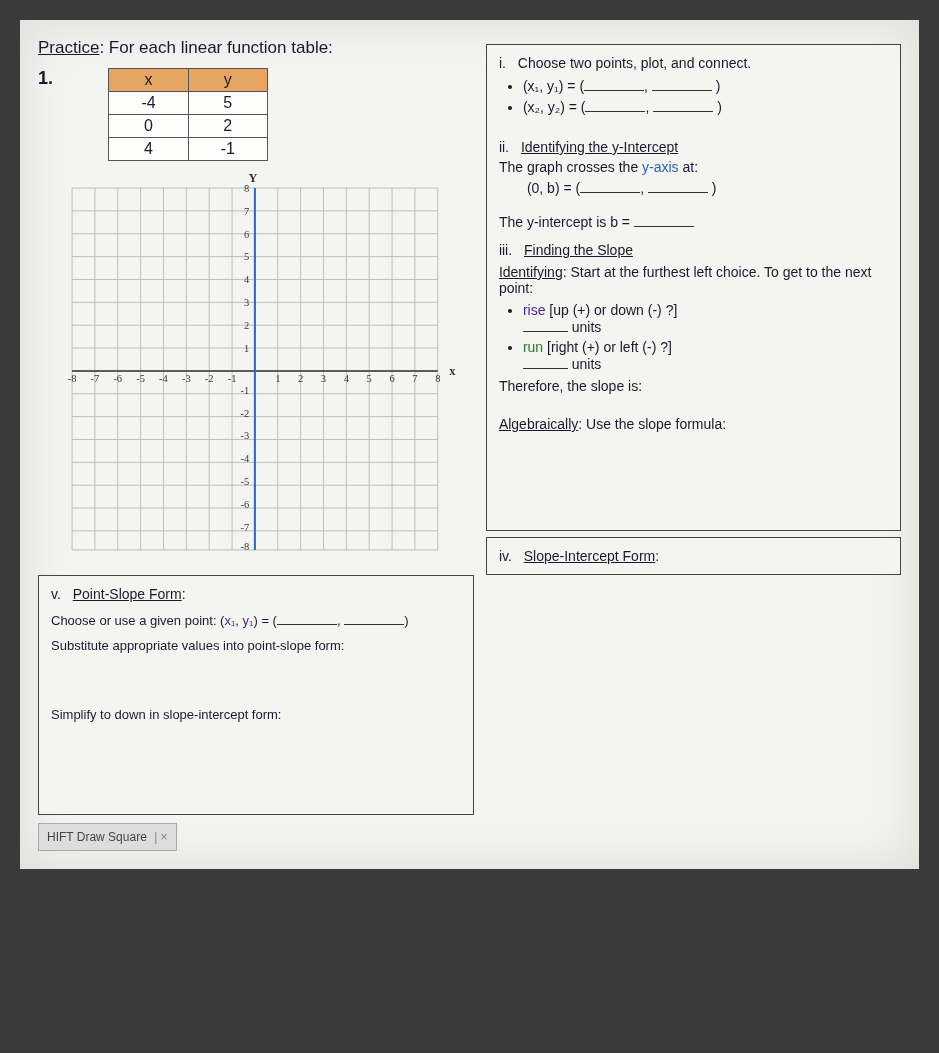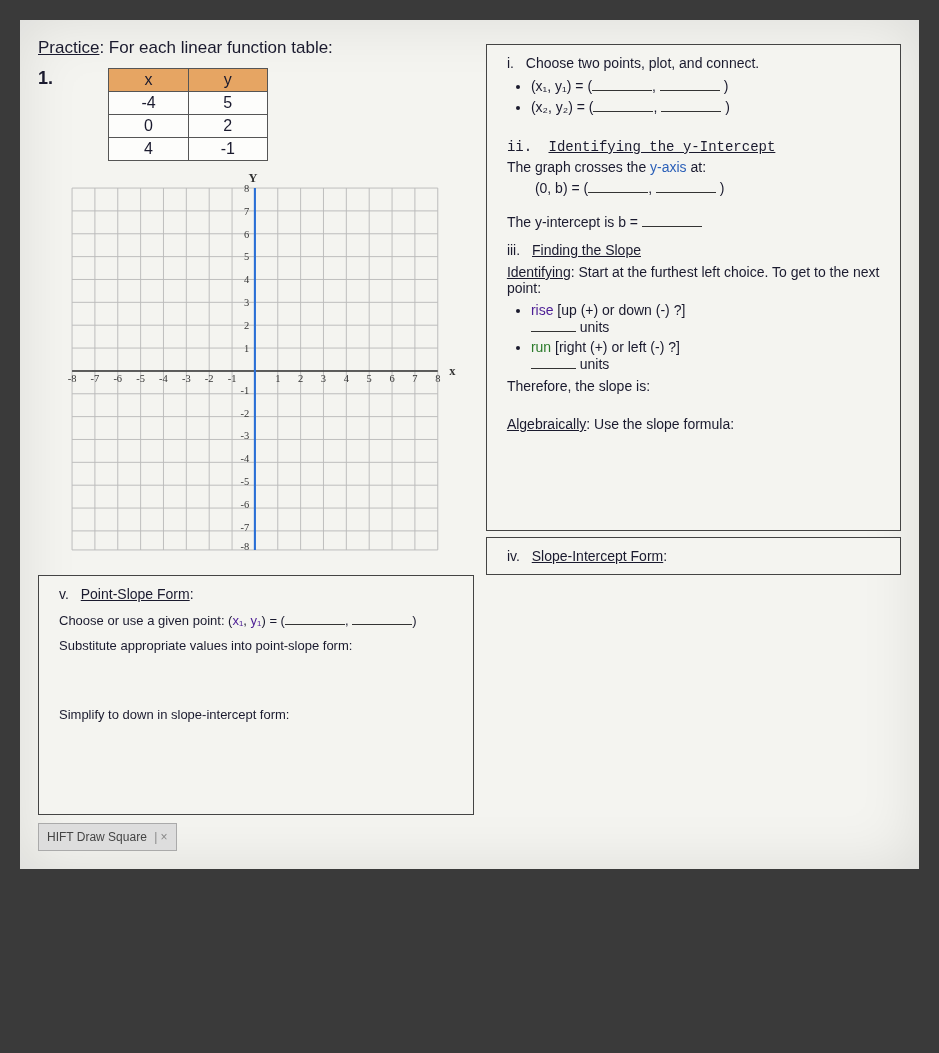--- a/index.html
+++ b/index.html
@@ -46,21 +46,21 @@
     height: 400px;
   }
   svg.grid { width: 100%; height: 100%; }
   .grid-line { stroke: #bbb; stroke-width: 1; }
   .axis-line { stroke: #333; stroke-width: 1.6; }
   .axis-y-highlight { stroke: #2a6fd6; stroke-width: 2.2; }
   .tick-label { font-size: 11px; fill: #333; font-family: "Comic Sans MS", cursive; }
   .axis-label { font-size: 13px; fill: #333; font-family: "Comic Sans MS", cursive; font-weight: bold;}
   .box {
     border: 1.5px solid #444;
-    padding: 10px 20px;
+    padding: 10px 12px;
     margin-top: 6px;
     background: #f4f4f0;
     font-size: 14px;
   }
   .box.ps { min-height: 240px; }
   .right-col .box { min-height: auto; }
   .sec-label { font-weight: normal; margin-right: 8px; }
   .blank {
     display: inline-block;
     border-bottom: 1.5px solid #333;
@@ -249,21 +249,21 @@
       </div>
       <ul>
         <li>
           <span>(x₁, y₁) = (</span><span class="blank"></span>, <span class="blank"></span> )
         </li>
         <li>
           <span>(x₂, y₂) = (</span><span class="blank"></span>, <span class="blank"></span> )
         </li>
       </ul>
 
-      <div style="margin-top:24px;font-family:Liberation Mono, monospace;">
+      <div style="margin-top:24px;">
         <span class="sec-label">ii.</span>
         <span class="underline">Identifying the y-Intercept</span>
       </div>
       <div style="margin-top:4px;">
         <span>The graph crosses the </span><span class="blue">y-axis</span><span> at:</span>
       </div>
       <div style="margin:4px 0 0 28px;">
         <span>(0, b) = (</span><span class="blank"></span>, <span class="blank"></span> )
       </div>
       <div style="margin-top:17px;">

